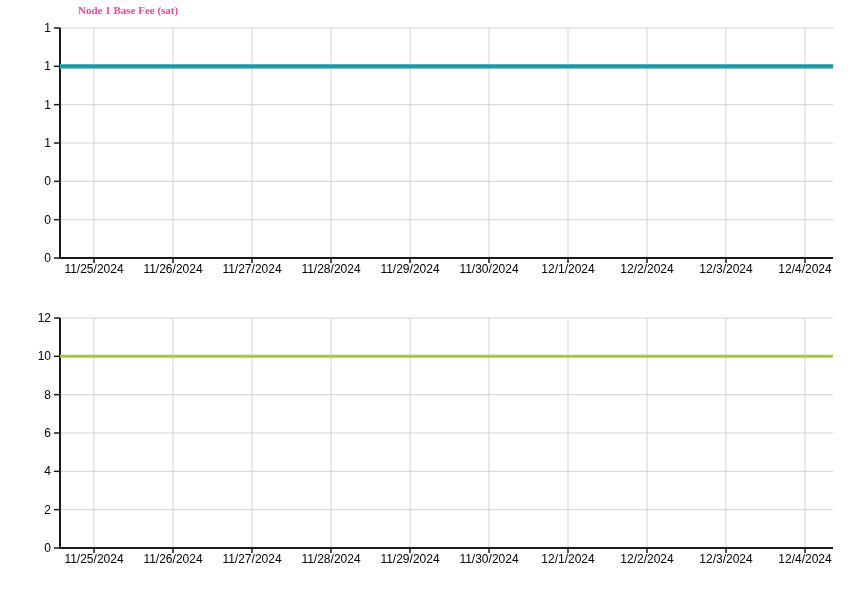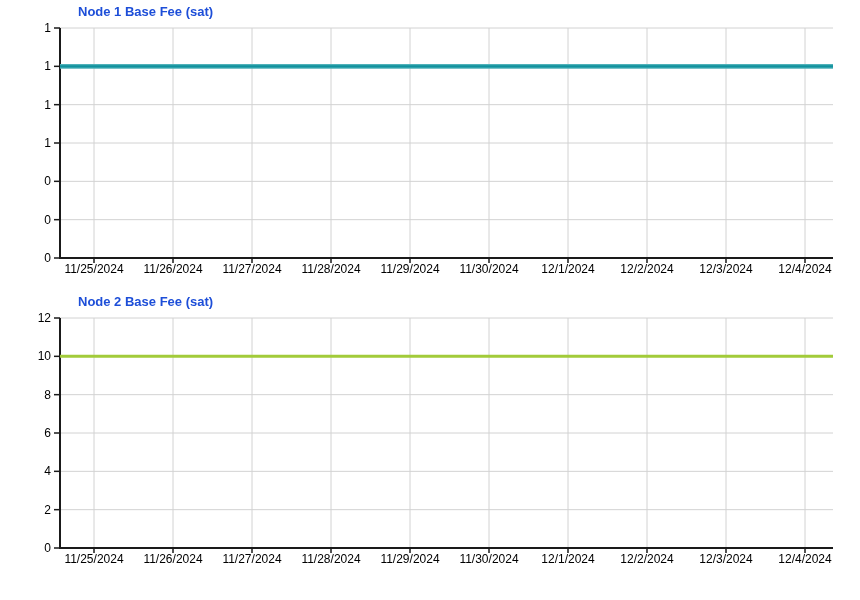--- a/index.html
+++ b/index.html
@@ -19,24 +19,24 @@
     position: absolute;
     left: 0;
     width: 860px;
     height: 290px;
   }
   .chart-title {
     position: absolute;
     left: 78px;
     top: 4px;
     margin: 0;
-    font-family: Liberation Sans, sans-serif;
-    font-size: 13px;
+    font-family: Liberation Serif, serif;
+    font-size: 11px;
     font-weight: 700;
-    color: #1d4ed8;
+    color: #ec4899;
     white-space: nowrap;
   }
   svg.plot {
     position: absolute;
     left: 0;
     top: 0;
     width: 860px;
     height: 290px;
     display: block;
   }
@@ -160,16 +160,15 @@
         <line x1="726" y1="28" x2="726" y2="258" stroke="#d2d2d2" stroke-width="1"></line>
         <line x1="726" y1="258" x2="726" y2="263" stroke="#1a1a1a" stroke-width="1.5"></line>
         <text x="726" y="273" text-anchor="middle" fill="#000000">12/3/2024</text>
         <line x1="805" y1="28" x2="805" y2="258" stroke="#d2d2d2" stroke-width="1"></line>
         <line x1="805" y1="258" x2="805" y2="263" stroke="#1a1a1a" stroke-width="1.5"></line>
         <text x="805" y="273" text-anchor="middle" fill="#000000">12/4/2024</text>
         <line x1="60" y1="28" x2="60" y2="259" stroke="#1a1a1a" stroke-width="2"></line>
         <line x1="59" y1="258" x2="833" y2="258" stroke="#1a1a1a" stroke-width="2"></line>
         <polyline points="60,66.33333333333331 94,66.33333333333331 173,66.33333333333331 252,66.33333333333331 331,66.33333333333331 410,66.33333333333331 489,66.33333333333331 568,66.33333333333331 647,66.33333333333331 726,66.33333333333331 805,66.33333333333331 833,66.33333333333331" fill="none" stroke="#a2cb3a" stroke-width="3"></polyline>
       </svg>
-    <h2 class="chart-title">Node 2 Base Fee (sat)</h2>
   </section>
 
 </div>
 
 </body></html>

